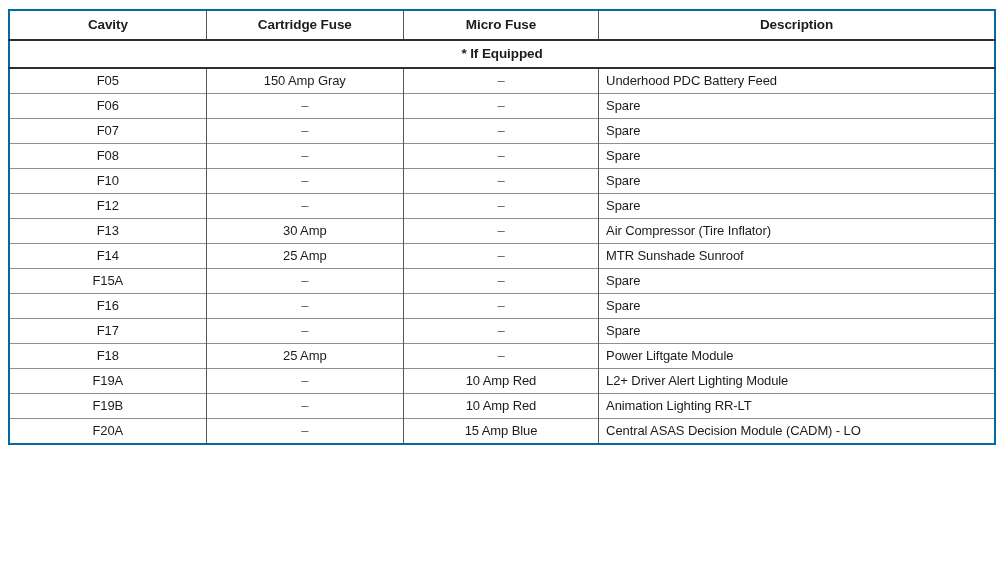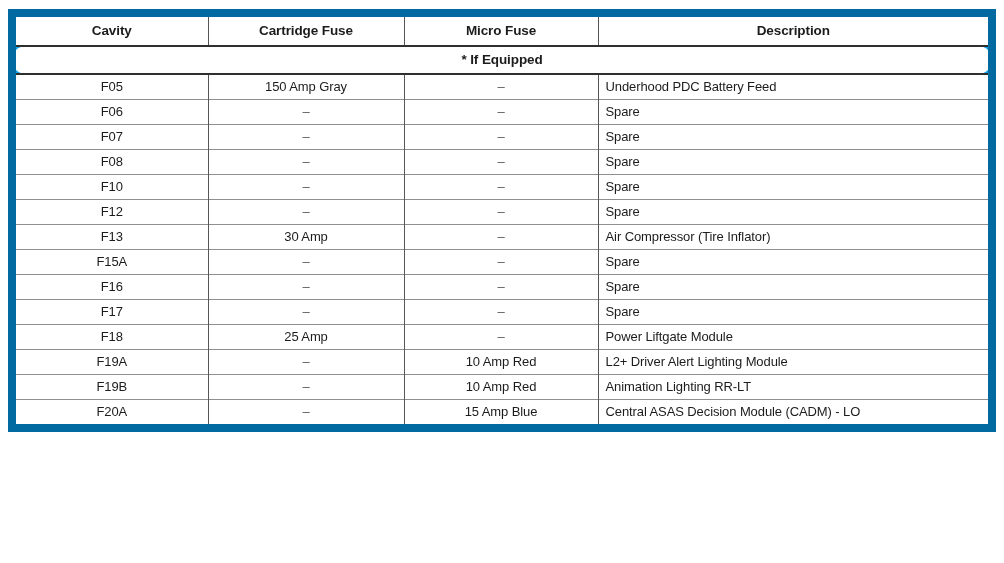--- a/index.html
+++ b/index.html
@@ -18,21 +18,21 @@
   .table-wrap {
     position: absolute;
     left: 8px;
     top: 9px;
     width: 988px;
   }
   table.fuse-table {
     width: 100%;
     border-collapse: collapse;
     table-layout: fixed;
-    border: 8px solid #0369a1;
+    border: 2px solid #0369a1;
     background: #0ea5e9;
   }
   col.c-cavity    { width: 20%; }
   col.c-cartridge { width: 20%; }
   col.c-micro     { width: 19.8%; }
   col.c-desc      { width: 40.2%; }
 
   th, td {
     font-size: 13px;
     line-height: 16px;
@@ -49,21 +49,20 @@
     border-bottom: 2px solid #2f2f2f;
   }
   thead th:first-child { border-left: none; }
 
   tr.banner-row td {
     font-weight: bold;
     font-size: 13.5px;
     text-align: center;
     padding: 5px 4px;
     border-bottom: 2px solid #2f2f2f;
-    border-radius: 14px;
   }
 
   tbody.data-rows td {
     padding: 4px 5px;
     text-align: center;
     border-left: 1px solid #565656;
     border-top: 1px solid #8f8f8f;
   }
   tbody.data-rows td:first-child { border-left: none; }
   tbody.data-rows tr:first-child td { border-top: none; }
@@ -135,20 +134,26 @@
     <td class="dash">–</td>
     <td class="desc-cell">Spare</td>
   </tr>
         <tr>
     <td>F13</td>
     <td>30 Amp</td>
     <td class="dash">–</td>
     <td class="desc-cell">Air Compressor (Tire Inflator)</td>
   </tr>
         <tr>
+    <td>F14</td>
+    <td>25 Amp</td>
+    <td class="dash">–</td>
+    <td class="desc-cell">MTR Sunshade Sunroof</td>
+  </tr>
+        <tr>
     <td>F15A</td>
     <td class="dash">–</td>
     <td class="dash">–</td>
     <td class="desc-cell">Spare</td>
   </tr>
         <tr>
     <td>F16</td>
     <td class="dash">–</td>
     <td class="dash">–</td>
     <td class="desc-cell">Spare</td>

